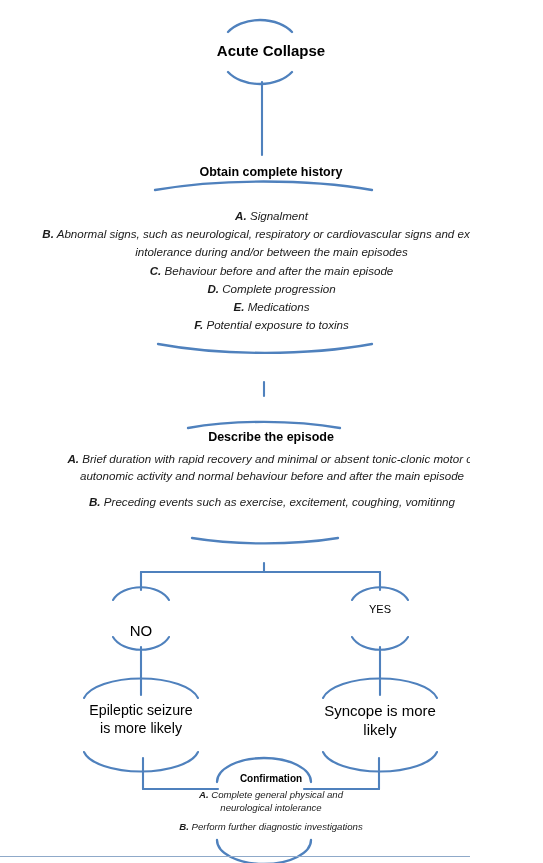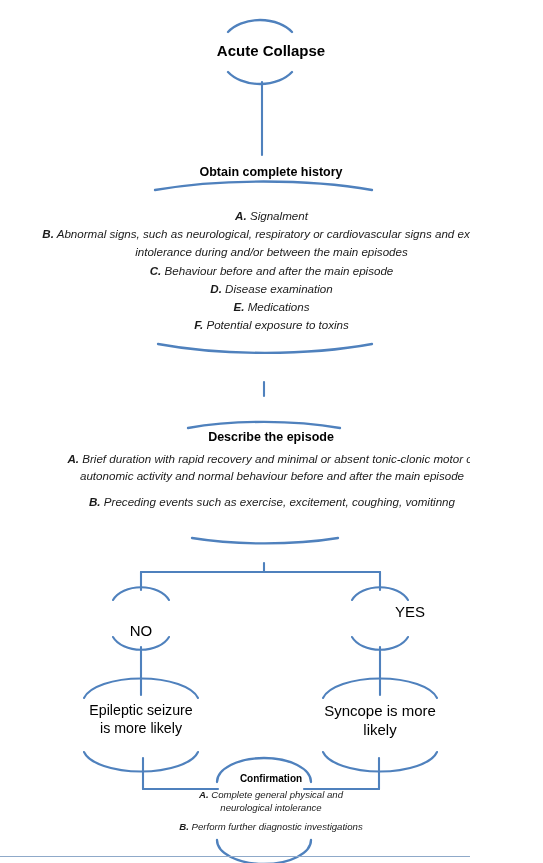--- a/index.html
+++ b/index.html
@@ -67,22 +67,21 @@
     line-height: 1.45;
   }
   #list-describe-episode .para2 { margin-top: 9px; }
 
   #node-no {
     left: 96px; top: 622px; width: 90px;
     font-size: 15px;
   }
   #node-yes {
     left: 335px; top: 603px; width: 90px;
-    font-size: 15px;
-    text-align: right;
+    font-size: 11px;
   }
   #node-epileptic {
     left: 61px; top: 702px; width: 160px;
     font-size: 14.2px;
     line-height: 1.25;
   }
   #node-syncope {
     left: 300px; top: 702px; width: 160px;
     font-size: 15px;
     line-height: 1.25;
@@ -174,21 +173,21 @@
     <div>
       <span class="lbl">B.</span>
       <span>Abnormal signs, such as neurological, respiratory or cardiovascular signs and exercise intolerance during and/or between the main episodes</span>
     </div>
     <div>
       <span class="lbl">C.</span>
       <span>Behaviour before and after the main episode</span>
     </div>
     <div>
       <span class="lbl">D.</span>
-      <span>Disease examination</span>
+      <span>Complete progression</span>
     </div>
     <div>
       <span class="lbl">E.</span>
       <span>Medications</span>
     </div>
     <div>
       <span class="lbl">F.</span>
       <span>Potential exposure to toxins</span>
     </div>
   </div>

